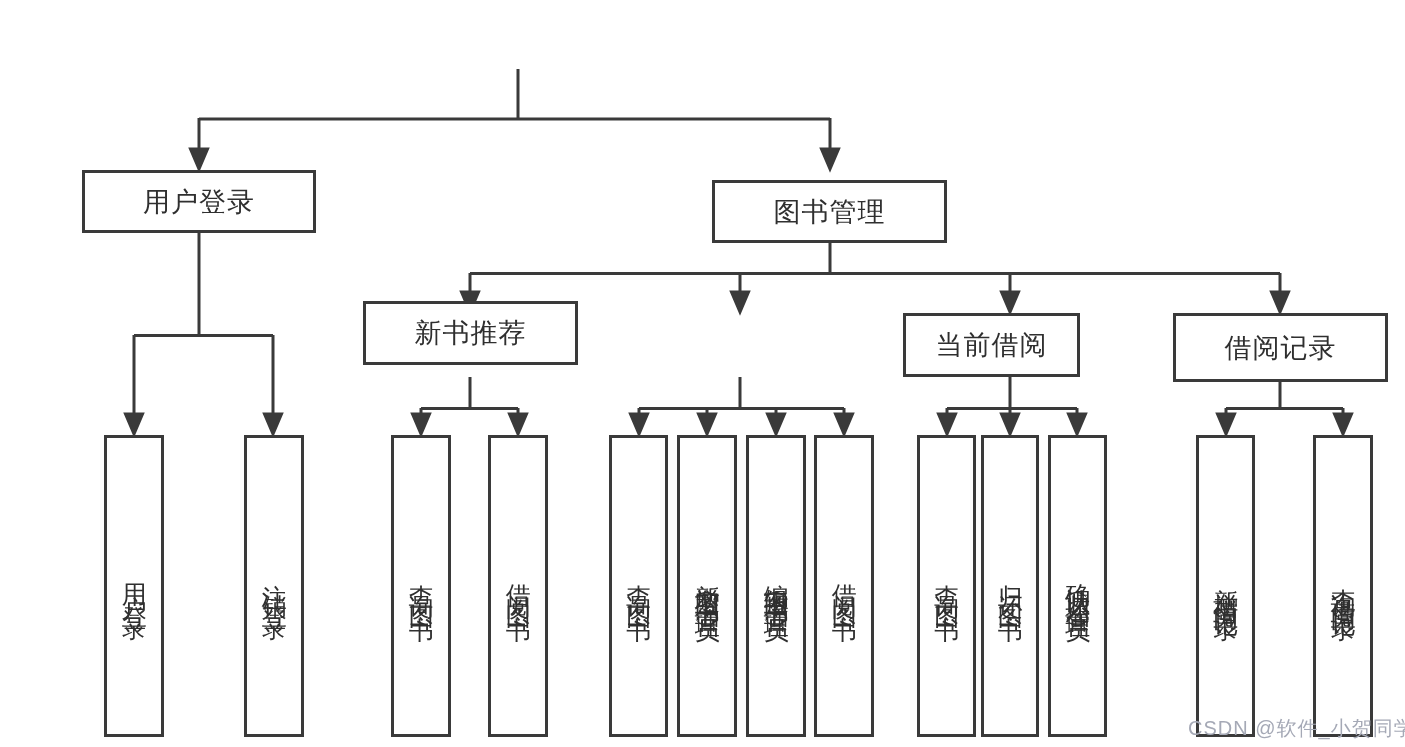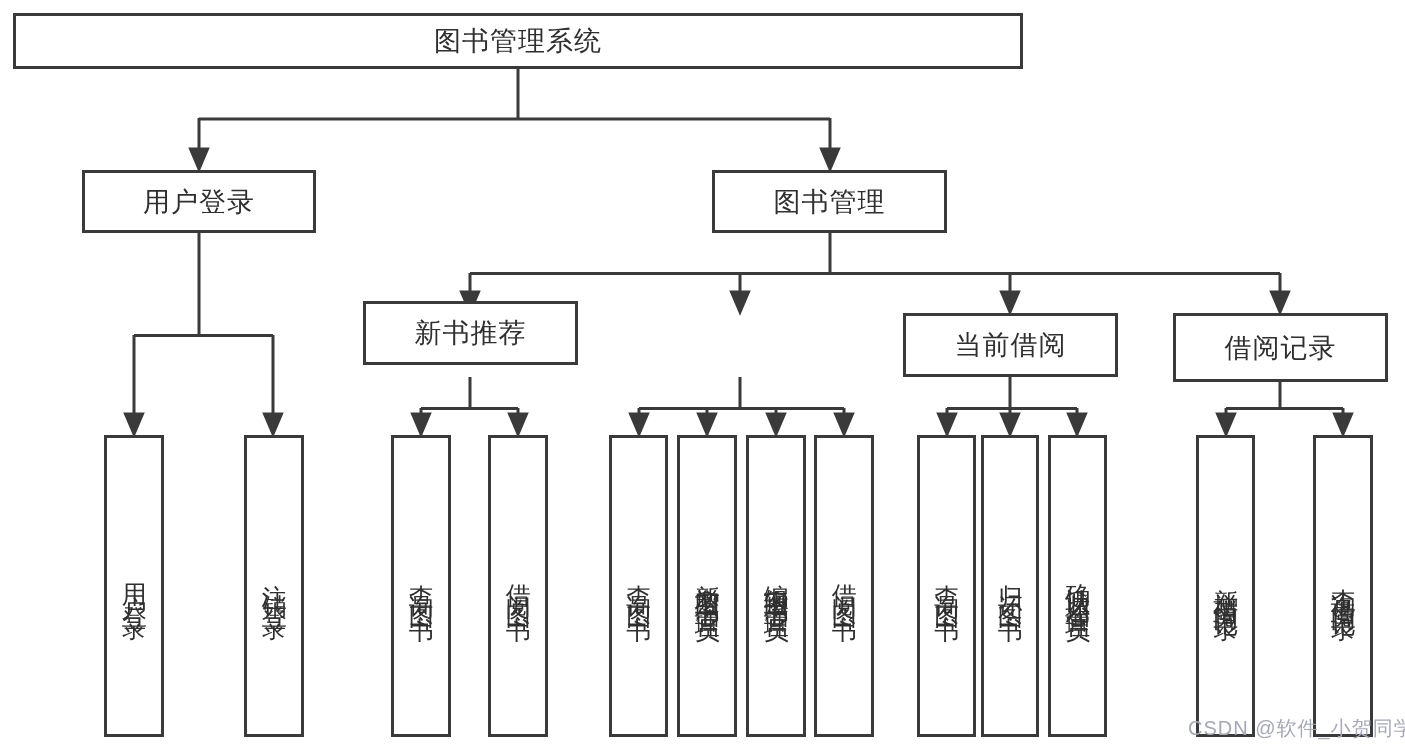--- a/index.html
+++ b/index.html
@@ -94,35 +94,32 @@
         <polygon points="1068.5,414 1085.5,414 1077,434"></polygon>
       </g>
       <g>
         <path fill="none" d="M1280 377 V410 M1226 408.5 H1343 M1226 408 V416 M1343 408 V416"></path>
         <polygon points="1217.5,414 1234.5,414 1226,434"></polygon>
         <polygon points="1334.5,414 1351.5,414 1343,434"></polygon>
       </g>
     </g>
   </svg>
 
-  <div class="box" style="left:13px; top:13px; width:1010px; height:56px">
-    <span class="hlabel">图书管理系统</span>
-  </div>
 
   <div class="box" style="left:82px; top:170px; width:234px; height:63px">
     <span class="hlabel">用户登录</span>
   </div>
-  <div class="box" style="left:712px; top:170px; width:235px; height:63px">
+  <div class="box" style="left:712px; top:180px; width:235px; height:63px">
     <span class="hlabel">图书管理</span>
   </div>
 
   <div class="box" style="left:363px; top:301px; width:215px; height:64px">
     <span class="hlabel">新书推荐</span>
   </div>
-  <div class="box" style="left:903px; top:313px; width:215px; height:64px">
+  <div class="box" style="left:903px; top:313px; width:177px; height:64px">
     <span class="hlabel">当前借阅</span>
   </div>
   <div class="box" style="left:1173px; top:313px; width:215px; height:69px">
     <span class="hlabel">借阅记录</span>
   </div>
 
   <div class="box" style="left:104px; top:435px; width:60px; height:302px">
     <span class="vtext">用户登录</span>
   </div>
   <div class="box" style="left:244px; top:435px; width:60px; height:302px">

